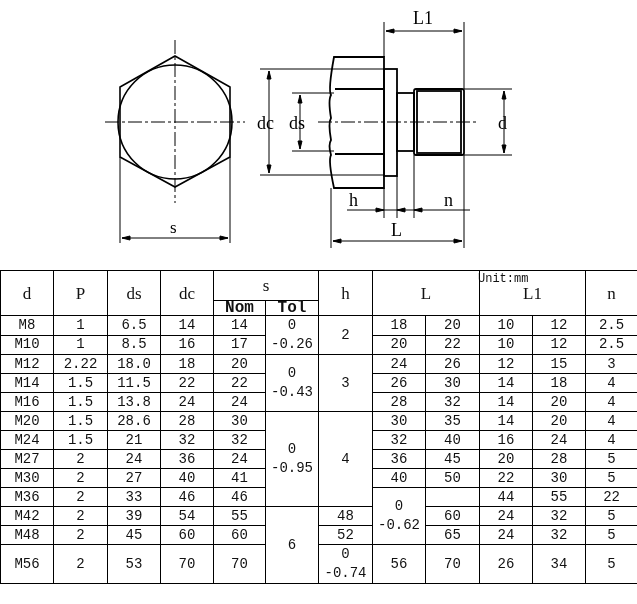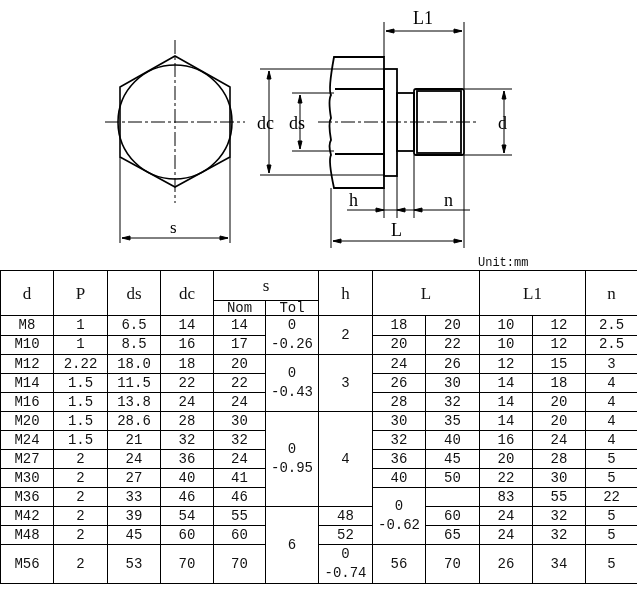--- a/index.html
+++ b/index.html
@@ -1,22 +1,22 @@
 <!DOCTYPE html>
 <html><head>
 <meta charset="utf-8">
 <style>
   html, body { margin:0; padding:0; background:#fff; }
   body { width:637px; height:604px; position:relative; overflow:hidden; font-family:"DejaVu Sans Mono","Liberation Mono",monospace; color:#111; }
   .drawing { position:absolute; left:0; top:0; width:637px; height:256px; }
-  .unit { position:absolute; left:478px; top:256px; font-size:12px; font-family:"Liberation Mono","DejaVu Sans Mono",monospace; }
+  .unit { position:absolute; left:478px; top:272px; font-size:12px; font-family:"Liberation Mono","DejaVu Sans Mono",monospace; }
   table { position:absolute; left:0; top:270px; border-collapse:collapse; table-layout:fixed; width:637px; }
   td, th { border:1px solid #000; text-align:center; padding:0; font-weight:normal; font-family:"Liberation Mono","DejaVu Sans Mono",monospace; font-size:14px; line-height:17px; height:18px; }
   th.big { font-size:17px; font-family:"Liberation Serif","DejaVu Serif",serif; }
-  th.small { font-size:14px; height:14px; line-height:14px; }
+  th.small { font-size:16px; height:14px; line-height:14px;font-weight:bold; }
   td.tol { font-size:14px; line-height:19px; }
   tr.tall td { height:36px; }
   svg text { font-family:"Liberation Serif","DejaVu Serif",serif; }
 </style>
 </head>
 <body>
 
 <svg class="drawing" width="637" height="256" viewBox="0 0 637 256">
 
   <g stroke="#000" fill="none" stroke-width="1.6">
@@ -269,21 +269,21 @@
     </tr>
 
     <tr>
       <td>M36</td>
       <td>2</td>
       <td>33</td>
       <td>46</td>
       <td>46</td>
       <td class="tol" rowspan="3"><span>0</span><br><span>-0.62</span></td>
       <td style="border-top:none;"></td>
-      <td>83</td>
+      <td>44</td>
       <td>55</td>
       <td>22</td>
       <td>30</td>
       <td>5</td>
     </tr>
 
     <tr>
       <td>M42</td>
       <td>2</td>
       <td>39</td>

